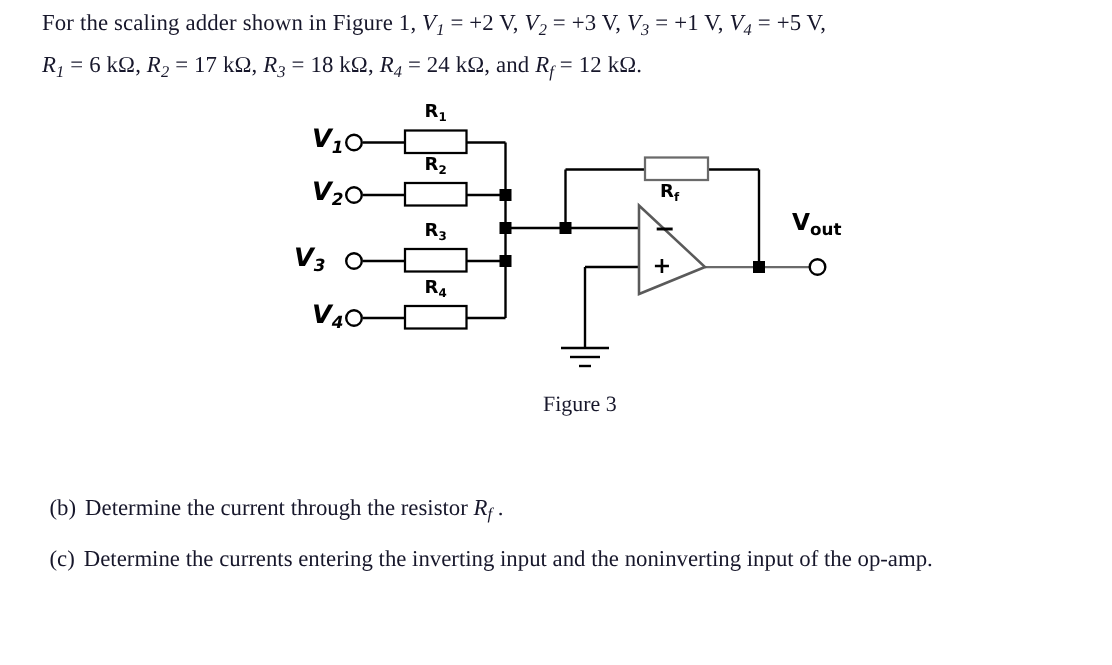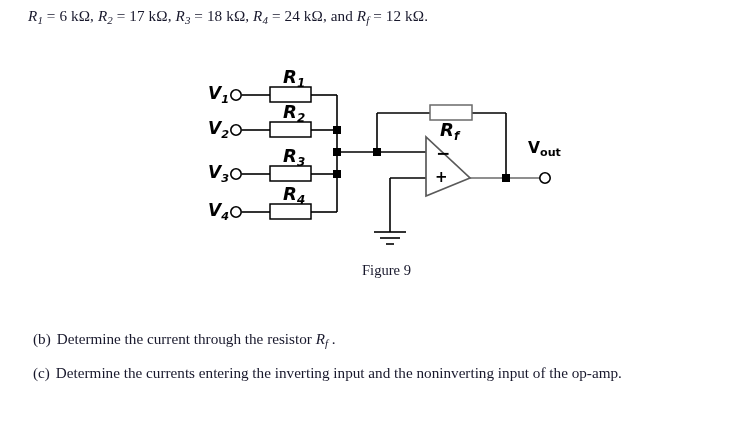--- a/index.html
+++ b/index.html
@@ -82,39 +82,39 @@
     font-weight: bold;
     color: #000000;
     white-space: nowrap;
     line-height: 1;
   }
   .clabel .s {
     font-size: 0.66em;
     vertical-align: -0.34em;
   }
   .rlabel {
-    font-size: 18px;
-    font-style: italic;
+    font-size: 12px;
   }
   .vlabel {
     font-size: 17px;
     font-style: italic;
   }
   .voutlabel {
     font-size: 15.5px;
     font-style: normal;
   }
   .voutlabel .s { font-style: normal; vertical-align: -0.3em; font-size: 0.72em;}
 </style>
 </head>
 <body>
 
 <div id="page">
 
   <div class="stmt">
+    <span class="ln"><span>For the scaling adder shown in Figure 1, </span><var class="it">V</var><span class="sub">1</span><span> = +2 V, </span><var class="it">V</var><span class="sub">2</span><span> = +3 V, </span><var class="it">V</var><span class="sub">3</span><span> = +1 V, </span><var class="it">V</var><span class="sub">4</span><span> = +5 V,</span></span>
 
     <span class="ln"><var class="it">R</var><span class="sub">1</span><span> = 6 kΩ, </span><var class="it">R</var><span class="sub">2</span><span> = 17 kΩ, </span><var class="it">R</var><span class="sub">3</span><span> = 18 kΩ, </span><var class="it">R</var><span class="sub">4</span><span> = 24 kΩ, and </span><var class="it">R</var><span class="sub">f</span><span> = 12 kΩ.</span></span>
   </div>
 
   <svg id="circuit" viewBox="0 0 741 443" width="741" height="443" xmlns="http://www.w3.org/2000/svg">
 
     <line x1="242" y1="95" x2="270" y2="95" stroke="#000" stroke-width="1.6"></line>
     <line x1="311" y1="95" x2="337" y2="95" stroke="#000" stroke-width="1.6"></line>
 
     <line x1="242" y1="130" x2="270" y2="130" stroke="#000" stroke-width="1.6"></line>
@@ -169,29 +169,29 @@
 
   <div class="clabel rlabel" style="left:283px; top:68px;"><span>R</span><span class="s">1</span></div>
   <div class="clabel rlabel" style="left:283px; top:103px;"><span>R</span><span class="s">2</span></div>
   <div class="clabel rlabel" style="left:283px; top:147px;"><span>R</span><span class="s">3</span></div>
   <div class="clabel rlabel" style="left:283px; top:185px;"><span>R</span><span class="s">4</span></div>
 
   <div class="clabel rlabel" style="left:440px; top:85px;margin-top:36px;"><span>R</span><span class="s">f</span></div>
 
   <div class="clabel vlabel" style="left:208px; top:85px;"><span>V</span><span class="s">1</span></div>
   <div class="clabel vlabel" style="left:208px; top:120px;"><span>V</span><span class="s">2</span></div>
-  <div class="clabel vlabel" style="left:208px; top:164px;"><span>V</span><span class="s">3</span></div>
+  <div class="clabel vlabel" style="left:196px; top:164px;"><span>V</span><span class="s">3</span></div>
   <div class="clabel vlabel" style="left:208px; top:202px;"><span>V</span><span class="s">4</span></div>
 
   <div class="clabel voutlabel" style="left:528px; top:141px;"><span>V</span><span class="s">out</span></div>
 
   <div class="clabel" style="left:436px; top:145px; font-size:17px;">−</div>
   <div class="clabel" style="left:435px; top:170px; font-size:15px;">+</div>
 
-  <div class="fig-cap">Figure 9</div>
+  <div class="fig-cap">Figure 3</div>
 
 
   <div class="q q-b">
     <span class="lbl">(b)</span><span>Determine the current through the resistor  </span><var class="it">R</var><span class="sub">f</span><span> .</span>
   </div>
 
   <div class="q q-c">
     <span class="lbl">(c)</span><span>Determine the currents entering the inverting input and the noninverting input of the op-amp.</span>
   </div>
 

